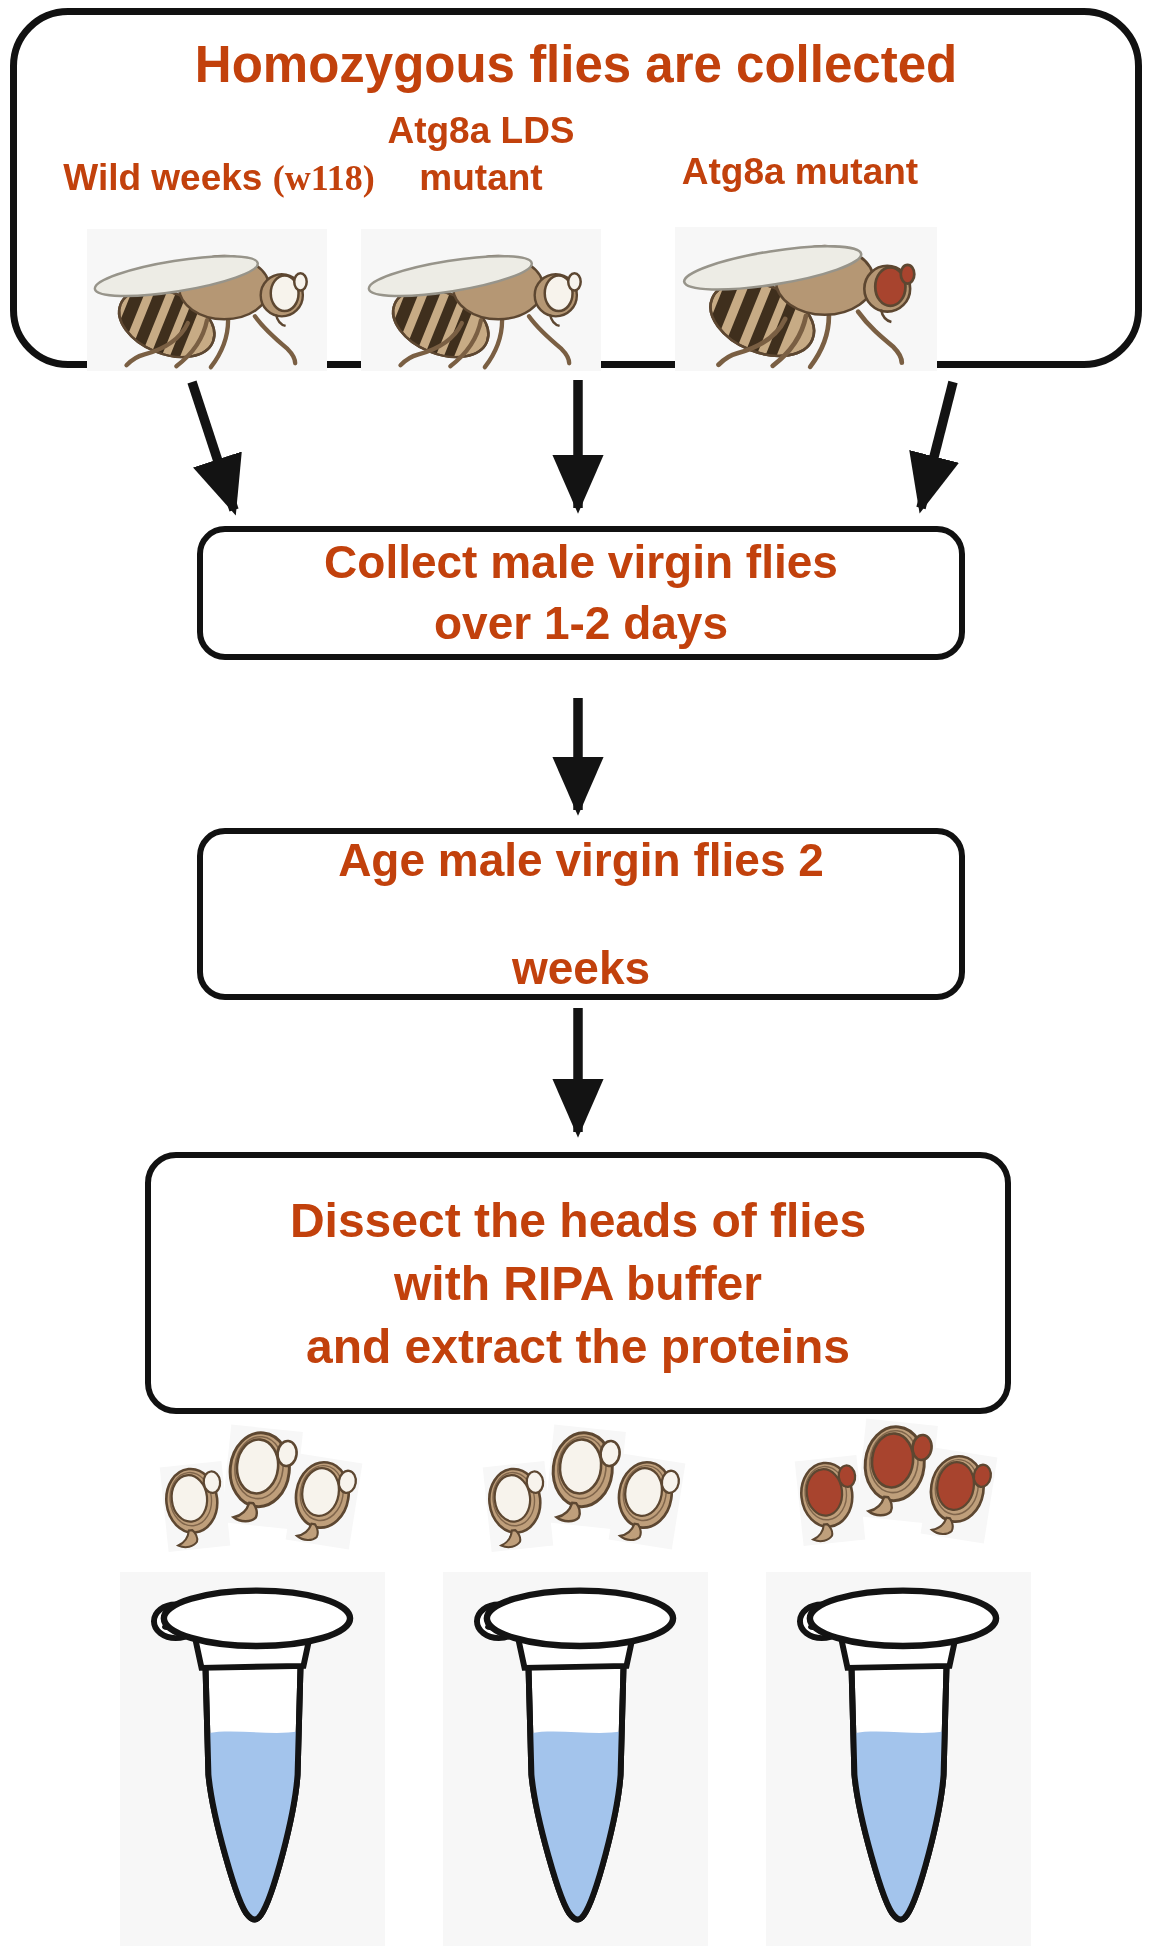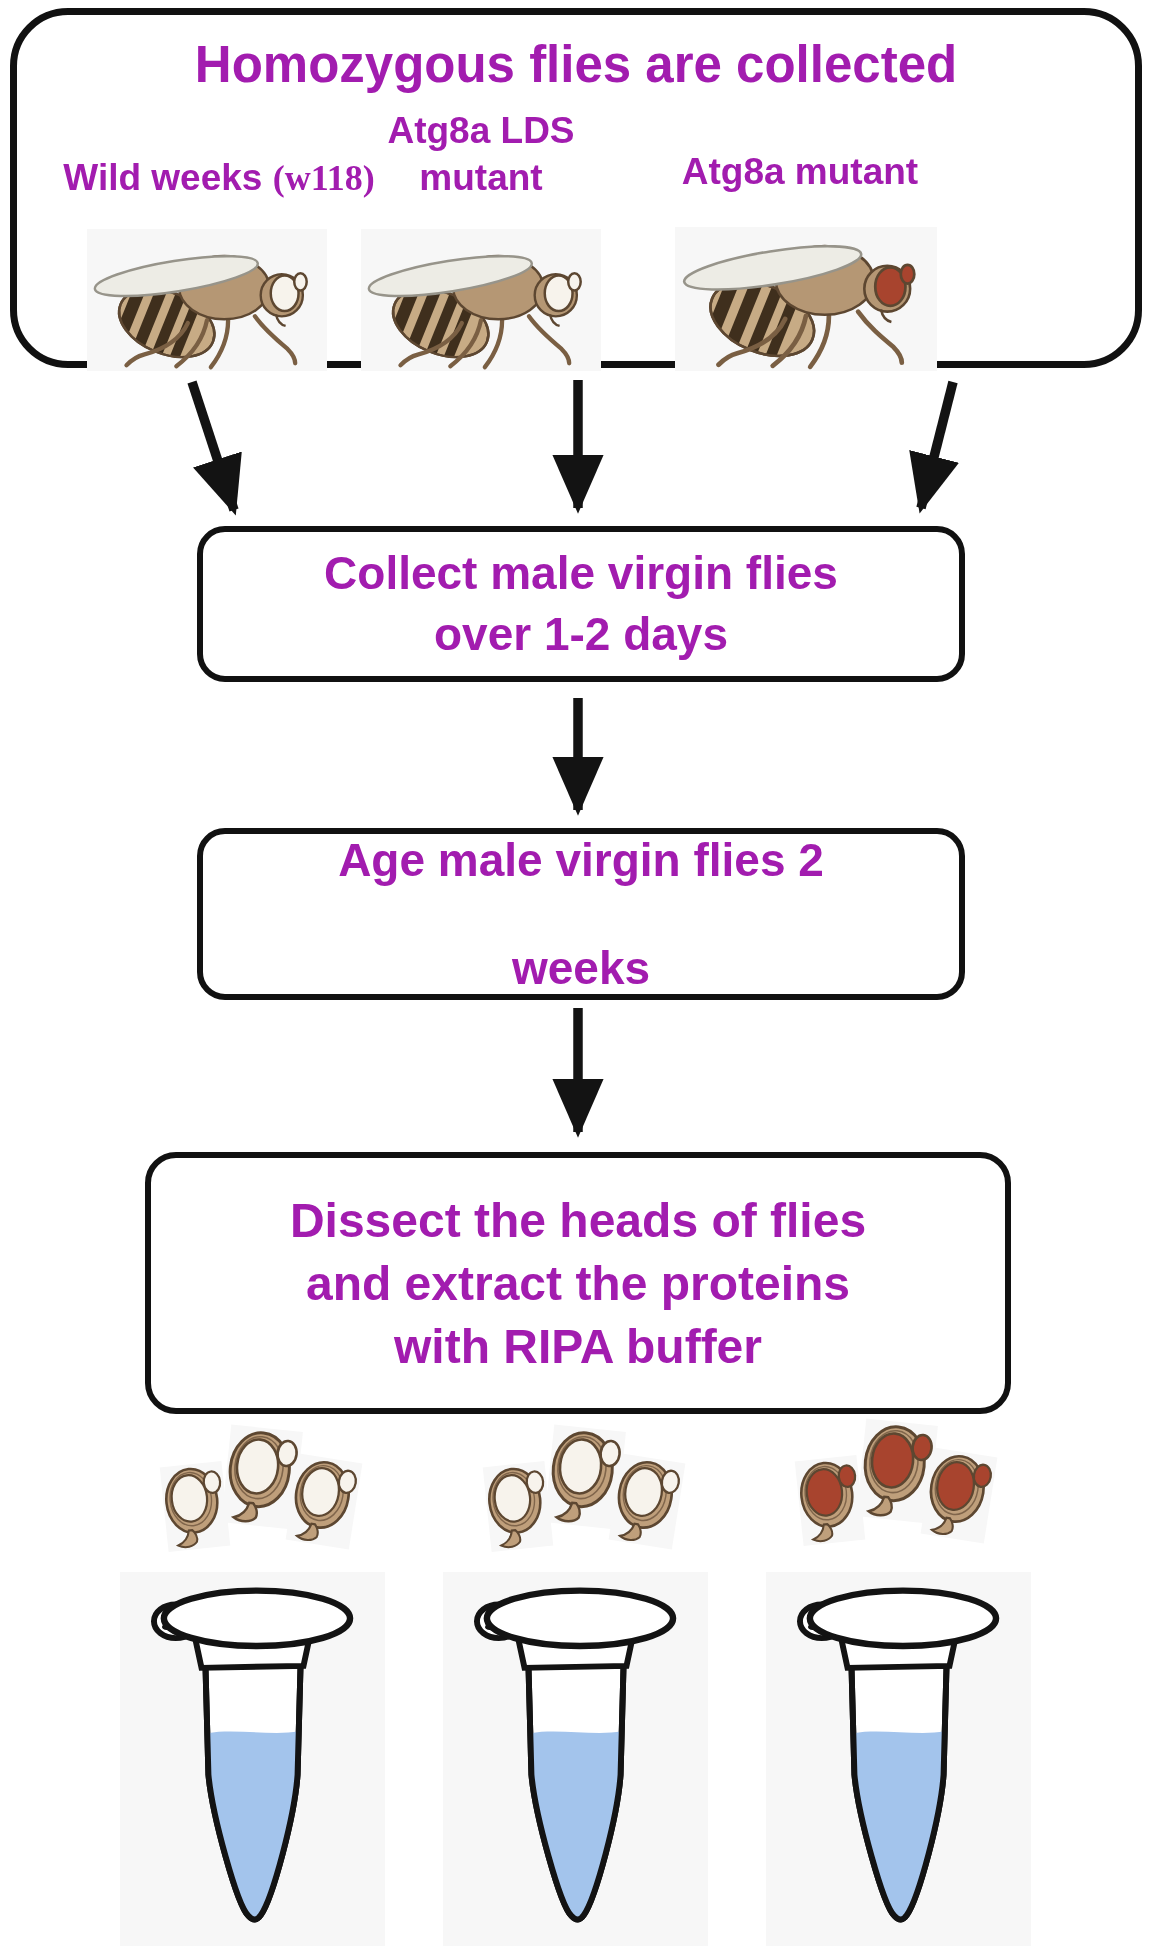--- a/index.html
+++ b/index.html
@@ -1,18 +1,18 @@
 <!DOCTYPE html>
 <html style="--c-outline: #131313; --c-fly-body: #b59774; --c-fly-abdomen: #c7ab85; --c-fly-stripe: #3f2f1d; --c-fly-outline: #5d4731; --c-wing-fill: #edece5; --c-wing-outline: #97948a; --c-eye-white: #f7f3ec; --c-eye-red: #a8442e; --c-head-capsule: #bf9f7b; --c-liquid: #a3c4ec; --c-tile-bg: #f7f7f7;"><head>
 <meta charset="utf-8">
 <style>
   html,body{margin:0;padding:0;background:#ffffff;}
   .canvas{
     position:relative; width:1162px; height:1946px; background:#ffffff;
-    font-family:"Liberation Sans", sans-serif; color:#a21caf; overflow:hidden;
+    font-family:"Liberation Sans", sans-serif; color:#c2410c; overflow:hidden;
   }
   .abs{position:absolute;}
 
   
   .big-box{
     left:10px; top:8px; width:1132px; height:360px;
     border:7px solid #111; border-radius:58px; background:#fff; box-sizing:border-box;
   }
   .diagram-title{
     position:absolute; left:0; right:0; top:20px; text-align:center;
@@ -148,42 +148,42 @@
     <defs>
       <marker id="ah" markerWidth="6.4" markerHeight="5.4" refX="5.6" refY="2.7" orient="auto" markerUnits="strokeWidth">
         <path d="M0,0 L6.2,2.7 L0,5.4 Z" class="arrow-head"></path>
       </marker>
     </defs>
     <line class="arrow-line" x1="192" y1="12" x2="234" y2="140" marker-end="url(#ah)"></line>
     <line class="arrow-line" x1="578" y1="10" x2="578" y2="138" marker-end="url(#ah)"></line>
     <line class="arrow-line" x1="953" y1="12" x2="921" y2="138" marker-end="url(#ah)"></line>
   </svg>
 
-  <div class="abs step-box" style="left:197px; top:526px; width:768px; height:156px;">
+  <div class="abs step-box" style="left:197px; top:526px; width:768px; height:134px;">
     <div>Collect male virgin flies</div>
     <div>over 1-2 days</div>
   </div>
 
   <svg class="abs" style="left:520px; top:694px;" width="116" height="136" viewBox="0 0 116 136">
     <line class="arrow-line" x1="58" y1="4" x2="58" y2="116" marker-end="url(#ah)"></line>
   </svg>
 
   <div class="abs step-box" style="left:197px; top:828px; width:768px; height:172px;gap:47px;">
     <div>Age male virgin flies 2</div>
     <div>weeks</div>
   </div>
 
   <svg class="abs" style="left:520px; top:1004px;" width="116" height="148" viewBox="0 0 116 148">
     <line class="arrow-line" x1="58" y1="4" x2="58" y2="128" marker-end="url(#ah)"></line>
   </svg>
 
   <div class="abs step-box wide" style="left:145px; top:1152px; width:866px; height:262px;">
     <div>Dissect the heads of flies</div>
+    <div>with RIPA buffer</div>
     <div>and extract the proteins</div>
-    <div>with RIPA buffer</div>
   </div>
 
   <div class="abs" style="left: 160px; top: 1428px; width: 200px; height: 132px; --eye-color: #f7f3ec;">
     <div class="head-tile" style="left:4px; top:36px; width:62px; height:85px; transform:rotate(-6deg);">
       <svg width="62" height="85" viewBox="0 0 72 98">
           <use href="#fhead"></use>
         </svg></div>
     <div class="head-tile" style="left:66px; top:0px; width:72px; height:98px; transform:rotate(6deg);">
       <svg width="72" height="98" viewBox="0 0 72 98">
           <use href="#fhead"></use>

